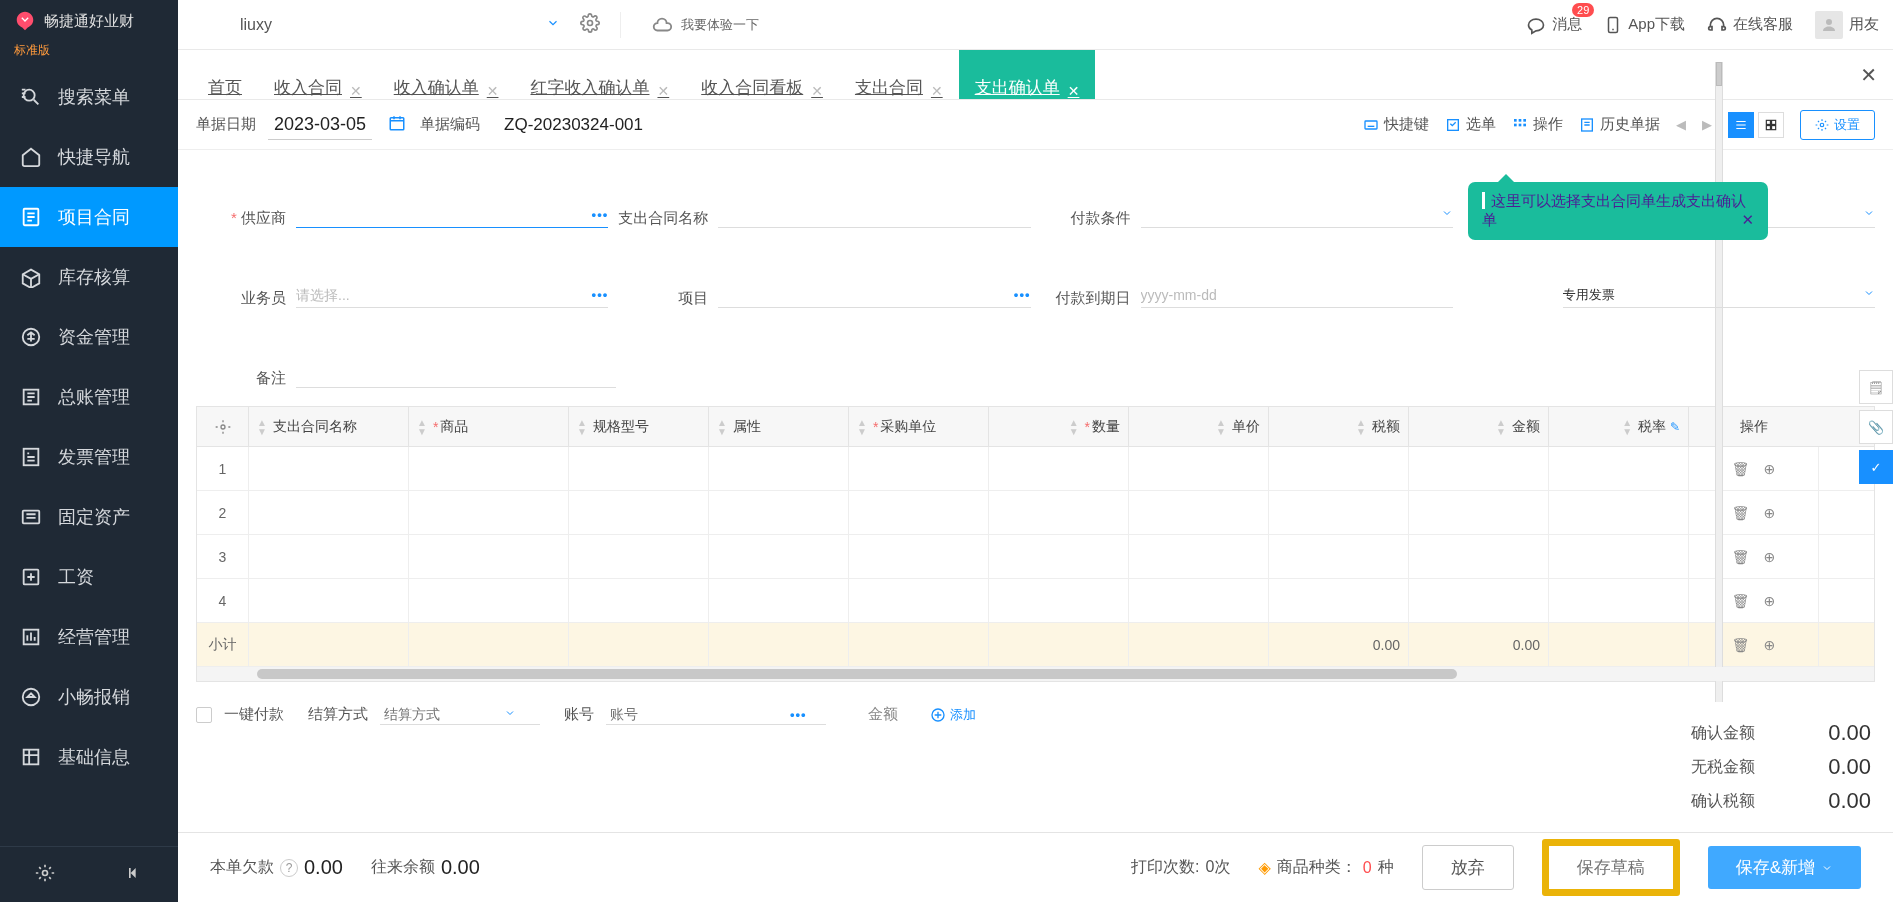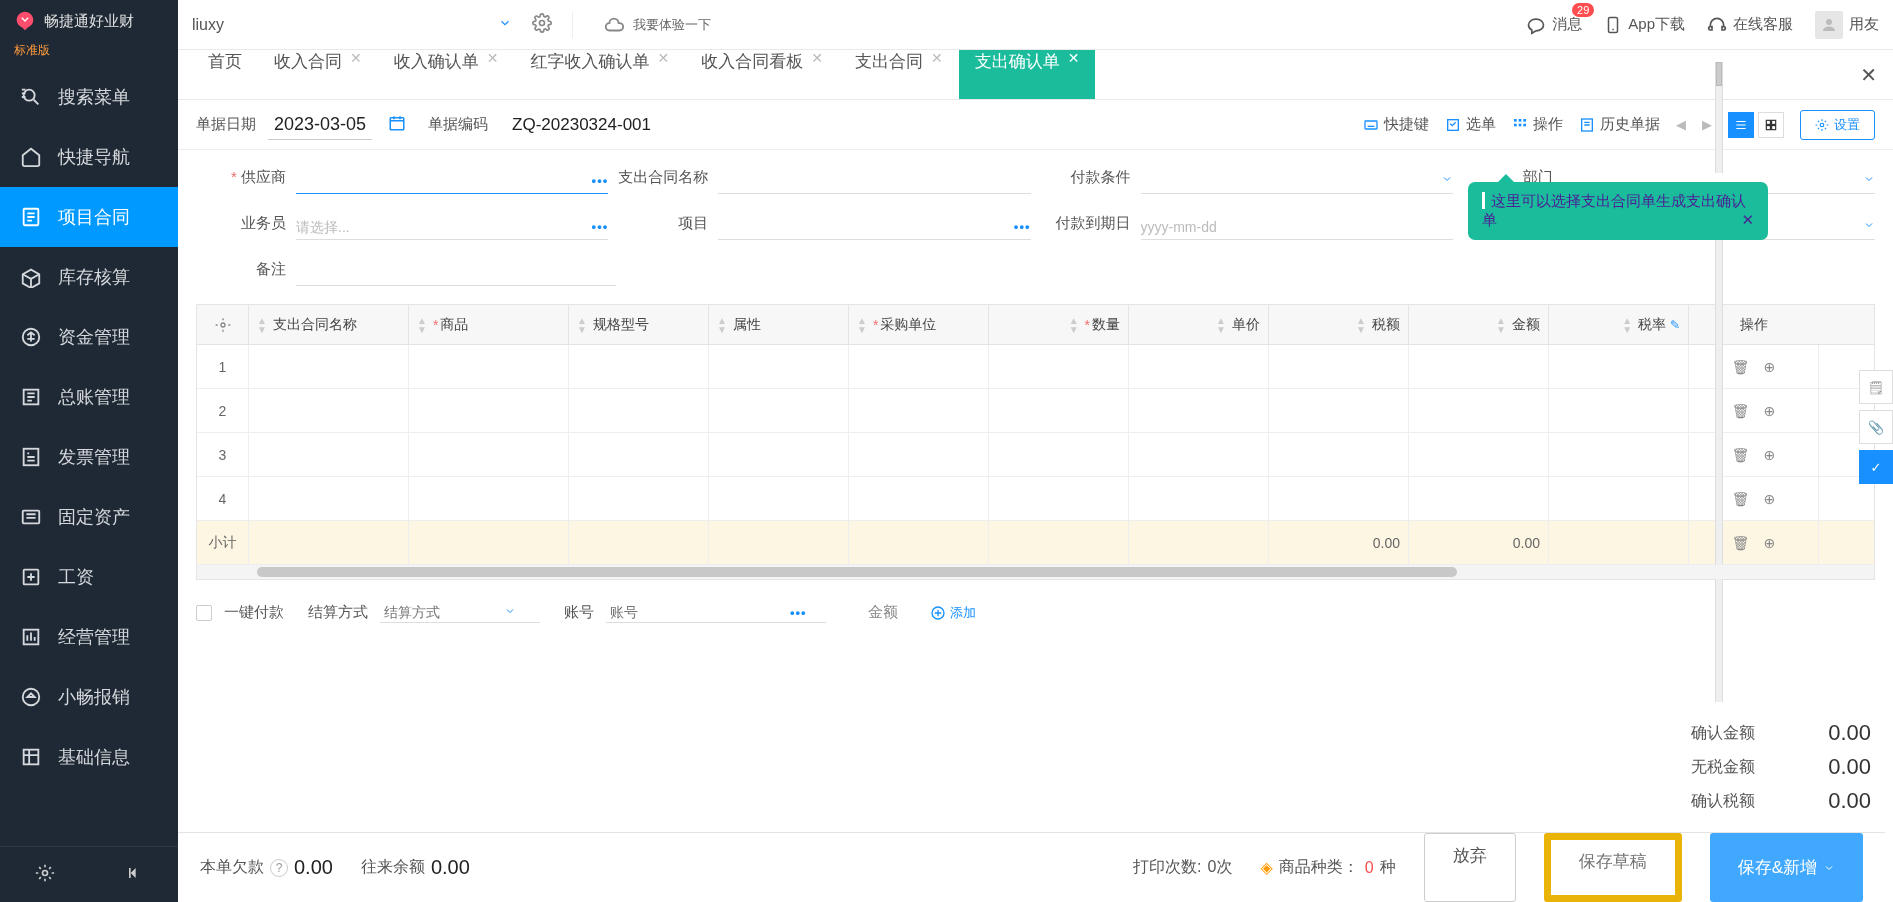--- a/index.html
+++ b/index.html
@@ -10,51 +10,51 @@
 .brand svg { margin-right:8px; }
 .edition { font-size:12px; color:#ff9a3c; padding:0 14px 8px; }
 .nav { flex:1; overflow:auto; }
 .nav-item { display:flex; align-items:center; height:60px; padding:0 20px; font-size:18px; cursor:pointer; color:#d5d8dc; }
 .nav-item.active { background:#0099ff; color:#fff; }
 .nav-item svg { margin-right:16px; flex-shrink:0; }
 .sidebar-footer { height:56px; display:flex; align-items:center; justify-content:space-around; border-top:1px solid #2e3a48; }
 .sidebar-footer span { cursor:pointer; }
 .main { flex:1; display:flex; flex-direction:column; position:relative; height:100%; }
 .topbar { height:50px; display:flex; align-items:center; border-bottom:1px solid #e9e9e9; padding:0 14px; gap:20px; }
-.org-select { display:flex; align-items:center; color:#555; font-size:16px; width:320px; }
+.org-select { display:flex; align-items:center; color:#555; font-size:16px; width:320px;margin-left:48px; }
 .org-select .chev { color:#1890ff; margin-left:auto; }
 .gear-top { color:#888; cursor:pointer; }
 .try { display:flex; align-items:center; gap:8px; color:#666; margin-left:10px; cursor:pointer; }
 .topbar-right { margin-left:auto; display:flex; align-items:center; gap:22px; color:#555; font-size:15px; }
 .tbr-item { display:flex; align-items:center; gap:6px; cursor:pointer; }
 .msg-badge { position:relative; }
 .badge { position:absolute; top:-12px; right:-12px; background:#ff4d4f; color:#fff; border-radius:10px; font-size:11px; padding:1px 5px; }
 .avatar { width:28px; height:28px; background:#e6e6e6; border-radius:2px; display:flex; align-items:center; justify-content:center; }
 .tabs-bar { height:50px; display:flex; align-items:center; border-bottom:1px solid #e9e9e9; padding-left:14px; }
-.tab { display:flex; align-items:flex-start; gap:8px; height:100%; padding:0 16px; font-size:17px; color:#555; cursor:pointer; }
+.tab { display:flex; align-items:flex-end; gap:8px; height:100%; padding:0 16px; font-size:17px; color:#555; cursor:pointer;text-decoration:underline; }
 .tab.active { background:#1abc9c; color:#fff; }
 .tab-x { color:#bbb; font-size:14px; }
 .tab.active .tab-x { color:#fff; }
 .tabs-close-all { margin-left:auto; padding:0 16px; font-size:20px; color:#555; cursor:pointer; }
 .doc-toolbar { height:50px; display:flex; align-items:center; padding:0 18px; gap:12px; border-bottom:1px solid #eee; }
 .tlabel { color:#555; font-size:15px; }
 .date-val { color:#222; font-size:18px; padding:4px 6px; border-bottom:1px solid #ccc; }
 .cal-ic { color:#1890ff; margin-left:4px; }
 .code-val { font-size:17px; color:#222; margin-left:12px; }
 .toolbar-right { margin-left:auto; display:flex; align-items:center; gap:16px; }
 .ticon { display:flex; align-items:center; gap:5px; color:#555; cursor:pointer; font-size:15px; position:relative; }
 .ticon svg { color:#1890ff; }
 .nav-arrow { color:#bbb; cursor:pointer; }
 .view-tog { display:flex; gap:4px; }
 .vt { width:26px; height:26px; display:flex; align-items:center; justify-content:center; border:1px solid #ddd; cursor:pointer; }
 .vt.on { background:#1890ff; border-color:#1890ff; color:#fff; }
 .settings-btn { border:1px solid #1890ff; color:#1890ff; padding:5px 14px; border-radius:3px; cursor:pointer; display:flex; align-items:center; gap:5px; }
 .form-area { padding:8px 18px; }
 .form-row { display:flex; gap:10px; padding:10px 0; }
-.fld { display:flex; align-items:flex-start; flex:1; }
+.fld { display:flex; align-items:flex-end; flex:1;margin-top:34px; }
 .flabel { width:100px; text-align:right; color:#555; font-size:15px; padding-right:10px; }
 .req::before { content:"* "; color:#f56c6c; }
 .fbox { flex:1; display:flex; align-items:center; border-bottom:1px solid #ddd; height:26px; position:relative; }
 .fbox input { border:none; outline:none; width:100%; font-size:14px; color:#333; }
 .fbox input::placeholder { color:#bbb; }
 .fdots { color:#1890ff; font-weight:bold; letter-spacing:1px; cursor:pointer; }
 .fchev { color:#1890ff; cursor:pointer; }
 .fbox.req-box { border-bottom-color:#1890ff; }
 .tooltip-bubble { position:absolute; top:182px; left:1290px; background:#1abc9c; color:#4c1d95; padding:10px 14px; border-radius:7px; font-size:15px; z-index:100; width:300px; }
 .tooltip-bubble .close { float:right; cursor:pointer; }
@@ -87,21 +87,21 @@
 .pay-row { display:flex; align-items:center; padding:22px 18px 6px; gap:12px; }
 .chk { width:16px; height:16px; border:1px solid #ccc; border-radius:2px; cursor:pointer; }
 .pay-label { font-size:15px; color:#555; }
 .pay-field { display:flex; align-items:center; border-bottom:1px solid #ddd; padding:2px 4px; }
 .pay-field input { border:none; outline:none; font-size:14px; width:100px; }
 .add-link { color:#1890ff; display:flex; align-items:center; gap:4px; cursor:pointer; margin-left:20px; }
 .totals { position:absolute; right:22px; bottom:84px; width:180px; }
 .totals .trow { display:flex; justify-content:space-between; align-items:center; padding:4px 0; }
 .totals .trow span:first-child { font-size:16px; color:#555; }
 .totals .trow span:last-child { font-size:22px; color:#333; }
-.footer { position:absolute; bottom:0; left:0; right:8px; height:70px; border-top:1px solid #e4e4e4; display:flex; padding:0 22px; gap:28px; background:#fff; }
+.footer { position:absolute; bottom:0; left:0; right:0; height:70px; border-top:1px solid #e4e4e4; display:flex; align-items:center; padding:0 32px; gap:28px; background:#fff; }
 .foot-item { font-size:16px; color:#555; display:flex; align-items:center; gap:6px; }
 .foot-item .val { font-size:20px; color:#222; font-weight:500; }
 .foot-item .qm { width:18px; height:18px; border:1px solid #ccc; border-radius:50%; display:flex; align-items:center; justify-content:center; font-size:12px; color:#999; }
 .foot-spacer { flex:1; }
 .orange { color:#ff9a00; }
 .red { color:#ff4d4f; }
 .btn { padding:10px 28px; font-size:17px; border-radius:3px; cursor:pointer; }
 .btn-default { border:1px solid #ccc; color:#555; }
 .btn-outline { border:7px solid #eab308; color:#737373; }
 .btn-primary { background:#40a9ff; color:#fff; display:flex; align-items:center; gap:6px; }
@@ -307,21 +307,21 @@
       <span class="tabs-close-all">✕</span>
     </div>
 
     <div class="doc-toolbar">
       <span class="tlabel">单据日期</span>
       <span class="date-val">2023-03-05</span>
       <span class="cal-ic"><svg width="18" height="18" viewBox="0 0 24 24" fill="none" stroke="currentColor" stroke-width="2">
             <rect x="3" y="5" width="18" height="16" rx="1"></rect>
             <path d="M3 9h18M8 3v4M16 3v4"></path>
           </svg></span>
-      <span class="tlabel" style="margin-left:10px">单据编码</span>
+      <span class="tlabel" style="margin-left:2px">单据编码</span>
       <span class="code-val">ZQ-20230324-001</span>
 
       <div class="toolbar-right">
         <div class="ticon">
             <svg width="16" height="16" viewBox="0 0 24 24" fill="none" stroke="currentColor" stroke-width="2">
               <rect x="3" y="6" width="18" height="12" rx="1"></rect>
               <path d="M7 14h10"></path>
             </svg>
             <span>快捷键</span>
           </div>

